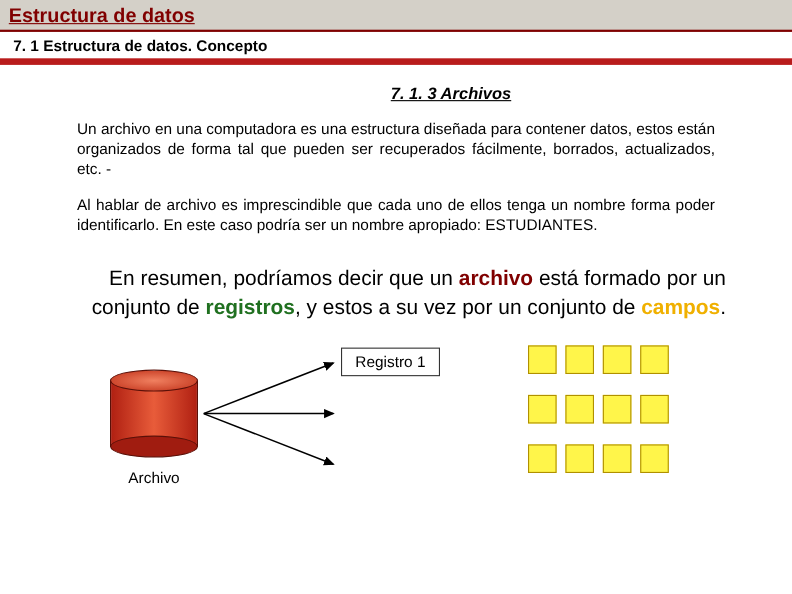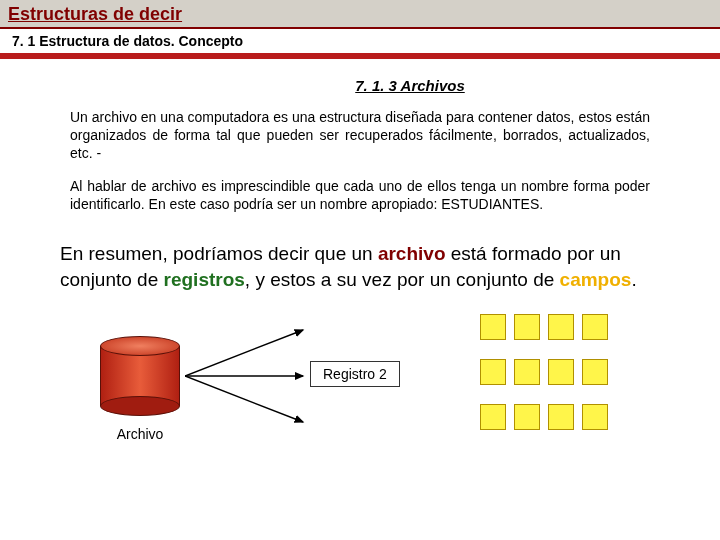--- a/index.html
+++ b/index.html
@@ -40,21 +40,21 @@
     text-align: center;
   }
   .para {
     font-size: 14px;
     line-height: 1.3;
     text-align: justify;
     margin: 0 70px 14px 70px;
   }
   .summary {
     font-size: 19px;
-    text-align: left;
+    text-align: right;
     margin: 28px 60px 24px 60px;
     line-height: 1.35;
   }
   .summary .kw-archivo { color: #800000; font-weight: bold; }
   .summary .kw-registros { color: #207020; font-weight: bold; }
   .summary .kw-campos { color: #f0b000; font-weight: bold; }
   .diagram {
     position: relative;
     height: 150px;
     margin-left: 70px;
@@ -126,21 +126,21 @@
     width: 26px;
     height: 26px;
     background: #fff54a;
     border: 1px solid #b09000;
   }
 </style>
 </head>
 <body>
 
 <div class="title-bar">
-  <h1>Estructuras de decir</h1>
+  <h1>Estructura de datos</h1>
 </div>
 <div class="subtitle-bar">
   <h2>7. 1 Estructura de datos. Concepto</h2>
 </div>
 
 <div class="section-heading">7. 1. 3 Archivos</div>
 
 <p class="para">Un archivo en una computadora es una estructura diseñada para contener datos, estos están organizados de forma tal que pueden ser recuperados fácilmente, borrados, actualizados, etc. -</p>
 <p class="para">Al hablar de archivo es imprescindible que cada uno de ellos tenga un nombre forma poder identificarlo. En este caso podría ser un nombre apropiado: ESTUDIANTES.</p>
 
@@ -160,21 +160,21 @@
     <defs>
       <marker id="ah" markerWidth="8" markerHeight="8" refX="6" refY="3" orient="auto">
         <path d="M0,0 L7,3 L0,6 Z" fill="#000"></path>
       </marker>
     </defs>
     <line x1="0" y1="50" x2="118" y2="4" stroke="#000" stroke-width="1.4" marker-end="url(#ah)"></line>
     <line x1="0" y1="50" x2="118" y2="50" stroke="#000" stroke-width="1.4" marker-end="url(#ah)"></line>
     <line x1="0" y1="50" x2="118" y2="96" stroke="#000" stroke-width="1.4" marker-end="url(#ah)"></line>
   </svg>
 
-  <div class="reg-box reg2">Registro 2</div>
+  <div class="reg-box reg1">Registro 1</div>
 
   <div class="campos-row campos1">
     <div class="campo"></div>
     <div class="campo"></div>
     <div class="campo"></div>
     <div class="campo"></div>
   </div>
   <div class="campos-row campos2">
     <div class="campo"></div>
     <div class="campo"></div>

